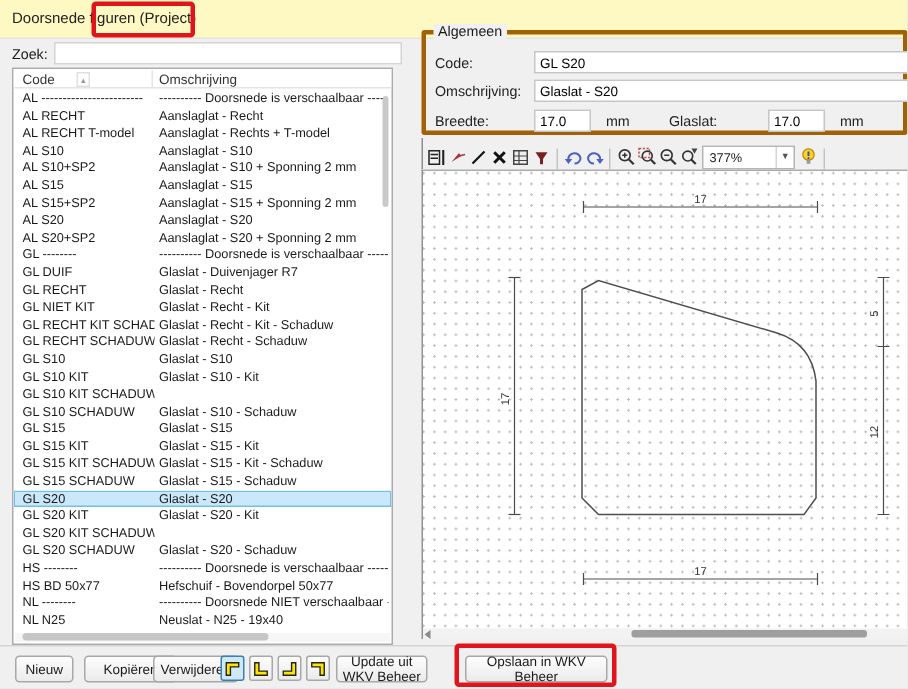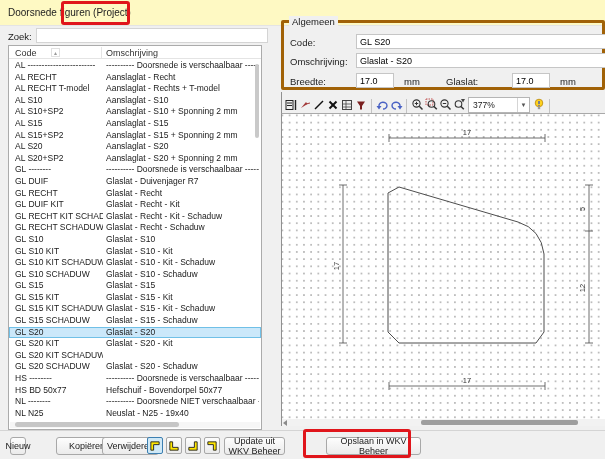--- a/index.html
+++ b/index.html
@@ -136,42 +136,41 @@
         </div>
         <div class="lrow">
           <span class="c1">GL DUIF</span>
           <span class="c2">Glaslat - Duivenjager R7</span>
         </div>
         <div class="lrow">
           <span class="c1">GL RECHT</span>
           <span class="c2">Glaslat - Recht</span>
         </div>
         <div class="lrow">
-          <span class="c1">GL DUIF KIT</span>
+          <span class="c1">GL NIET KIT</span>
           <span class="c2">Glaslat - Recht - Kit</span>
         </div>
         <div class="lrow">
           <span class="c1">GL RECHT KIT SCHADUW</span>
           <span class="c2">Glaslat - Recht - Kit - Schaduw</span>
         </div>
         <div class="lrow">
           <span class="c1">GL RECHT SCHADUW</span>
           <span class="c2">Glaslat - Recht - Schaduw</span>
         </div>
         <div class="lrow">
           <span class="c1">GL S10</span>
           <span class="c2">Glaslat - S10</span>
         </div>
         <div class="lrow">
           <span class="c1">GL S10 KIT</span>
           <span class="c2">Glaslat - S10 - Kit</span>
         </div>
         <div class="lrow">
           <span class="c1">GL S10 KIT SCHADUW</span>
-          <span class="c2">Glaslat - S10 - Kit - Schaduw</span>
         </div>
         <div class="lrow">
           <span class="c1">GL S10 SCHADUW</span>
           <span class="c2">Glaslat - S10 - Schaduw</span>
         </div>
         <div class="lrow">
           <span class="c1">GL S15</span>
           <span class="c2">Glaslat - S15</span>
         </div>
         <div class="lrow">
@@ -370,21 +369,21 @@
       <text x="303" y="95" font-size="7.5" fill="#333" text-anchor="middle" transform="rotate(-90 303 95)">5</text>
       <text x="303" y="174" font-size="7.5" fill="#333" text-anchor="middle" transform="rotate(-90 303 174)">12</text>
     </svg>
     <div class="hscroll-canvas">
       <div class="arr"></div>
       <div class="thumb"></div>
     </div>
   </div>
 
   <div class="bottombar">
-    <button class="btn" style="left:10px; width:16px;">Nieuw</button>
+    <button class="btn" style="left:10px; width:39px;">Nieuw</button>
     <button class="btn" style="left:56px; width:62px;">Kopiëren</button>
     <button class="btn" style="left:102px; width:57px;">Verwijderen</button>
 
     <div class="ibtn sel" style="left:147px;">
       <svg width="12" height="12" viewBox="0 0 13 13">
         <polygon points="2,2 5,2 5,8 11,8 11,11 2,11" fill="#ffe600" stroke="#222" stroke-width="1" transform="rotate(90 6.5 6.5)"></polygon>
       </svg>
     </div>
     <div class="ibtn" style="left:166px;">
       <svg width="12" height="12" viewBox="0 0 13 13">
@@ -396,17 +395,17 @@
         <polygon points="2,2 5,2 5,8 11,8 11,11 2,11" fill="#ffe600" stroke="#222" stroke-width="1" transform="rotate(270 6.5 6.5)"></polygon>
       </svg>
     </div>
     <div class="ibtn" style="left:204px;">
       <svg width="12" height="12" viewBox="0 0 13 13">
         <polygon points="2,2 5,2 5,8 11,8 11,11 2,11" fill="#ffe600" stroke="#222" stroke-width="1" transform="rotate(180 6.5 6.5)"></polygon>
       </svg>
     </div>
 
     <button class="btn" style="left:224px; width:61px;">Update uit WKV Beheer</button>
-    <button class="btn" style="left:310px; width:95px;margin-left:16px;">Opslaan in WKV Beheer</button>
+    <button class="btn" style="left:310px; width:95px;">Opslaan in WKV Beheer</button>
   </div>
   <div class="annot save"></div>
 
 </div>
 
 </body></html>

